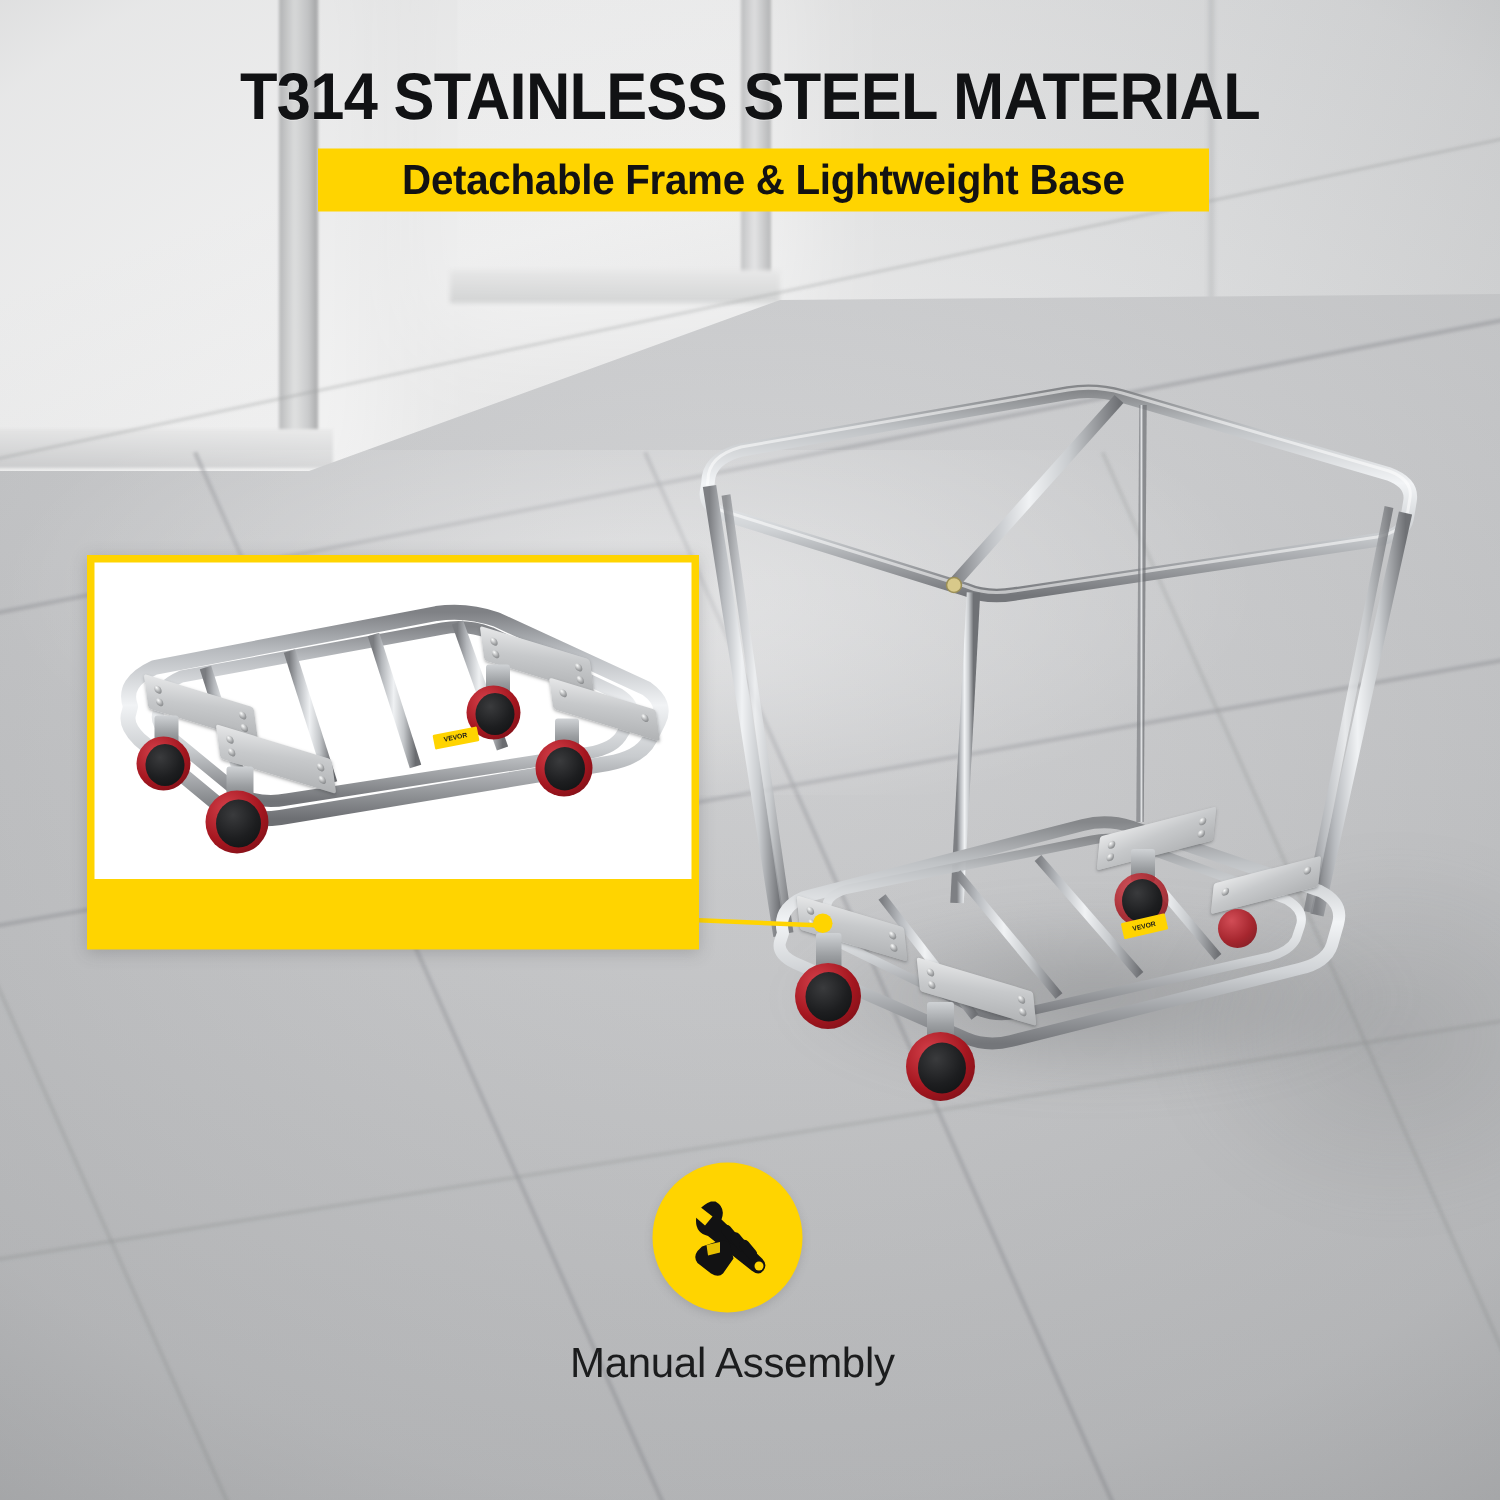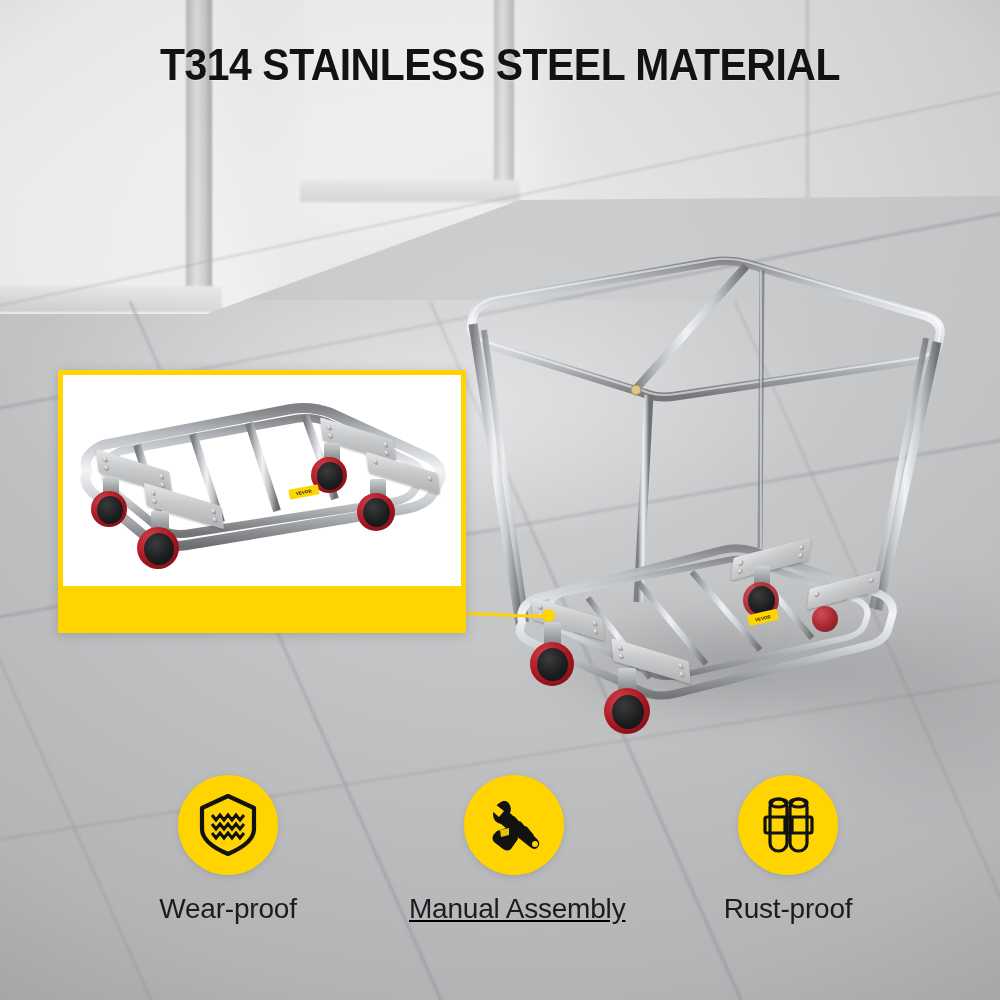--- a/index.html
+++ b/index.html
@@ -175,21 +175,21 @@
   .feature{position:absolute;width:210px;text-align:center;}
   .feature .circle{
     width:100px;height:100px;border-radius:50%;margin:0 auto;
     background:#ffd400;display:flex;align-items:center;justify-content:center;
     box-shadow:0 2px 6px rgba(90,92,94,.22);
   }
   .feature .flabel{
     margin-top:18px;font-size:28px;color:#1b1c1d;letter-spacing:-.2px;white-space:nowrap;
   }
   .f1{left:123px;top:3px;}
-  .f2{left:409px;top:3px;text-decoration:underline;}
+  .f2{left:380px;top:3px;}
   .f3{left:683px;top:3px;}
 </style>
 </head>
 <body>
 
 <div id="stage">
 
   <div class="scene">
     <div class="wall"></div>
     <div class="wall-right"></div>
@@ -310,20 +310,23 @@
     <div style="position:absolute;left:352px;top:356px;">
       <div class="caster-rim" style="left:0;top:0;width:26px;height:26px;opacity:.9;"></div>
     </div>
 
     <div class="vevor-tag" style="left:288px;top:362px;width:30px;height:11px;transform:rotate(-13deg);">
       <span>VEVOR</span>
     </div>
   </div>
 
   <div class="headline">T314 STAINLESS STEEL MATERIAL</div>
+  <div class="subbanner">
+    <span>Detachable Frame &amp; Lightweight Base</span>
+  </div>
 
   <div class="leader"></div>
   <div class="leader-dot"></div>
 
   <div class="inset">
     <div class="inset-photo">
 
       <svg width="398" height="211" viewBox="0 0 398 211" style="position:absolute;left:0;top:0;">
         <defs>
           <linearGradient id="steelH2" x1="0" y1="0" x2="0" y2="1">
@@ -400,33 +403,20 @@
 
       <div class="vevor-tag" style="left:226px;top:112px;width:30px;height:10px;transform:rotate(-11deg);">
         <span>VEVOR</span>
       </div>
     </div>
 
   </div>
 
   <div class="features">
 
-    <div class="feature f1">
-      <div class="circle">
-        <svg width="62" height="64" viewBox="0 0 62 64">
-          <path d="M31 3 L57 15 L57 36 Q57 50 31 61 Q5 50 5 36 L5 15 Z" fill="none" stroke="#121213" stroke-width="4.2" stroke-linejoin="round"></path>
-          <g stroke="#121213" stroke-width="3" fill="none" stroke-linejoin="miter">
-            <polyline points="15,22 19,27 23,22 27,27 31,22 35,27 39,22 43,27 47,22"></polyline>
-            <polyline points="15,31 19,36 23,31 27,36 31,31 35,36 39,31 43,36 47,31"></polyline>
-            <polyline points="15,40 19,45 23,40 27,45 31,40 35,45 39,40 43,45 47,40"></polyline>
-          </g>
-        </svg>
-      </div>
-      <div class="flabel">Wear-proof</div>
-    </div>
 
     <div class="feature f2">
       <div class="circle">
         <svg width="64" height="64" viewBox="0 0 64 64">
 
           <path d="M21 8 Q11 12 11 21 Q11 29 19 31 L48 54 Q53 58 56 54 Q59 50 55 46 L28 20
                    Q31 12 24 8 Z" fill="#121213"></path>
           <path d="M13 11 L22 18 L17 24 L9 17 Z" fill="#ffd400"></path>
           <circle cx="53" cy="51" r="3" fill="#ffd400"></circle>
 
@@ -436,32 +426,15 @@
             <rect x="42" y="33" width="7" height="15" rx="3.5" transform="rotate(-40 45 40)"></rect>
           </g>
 
           <path d="M15 38 L27 34 Q33 33 34 38 L36 46 L29 56 Q26 59 21 56 L12 49 Q9 45 12 41 Z" fill="#121213"></path>
           <path d="M18 37 L27 35 L27 42 L19 44 Z" fill="#ffd400" opacity=".9"></path>
         </svg>
       </div>
       <div class="flabel">Manual Assembly</div>
     </div>
 
-    <div class="feature f3">
-      <div class="circle">
-        <svg width="62" height="64" viewBox="0 0 62 64">
-          <g fill="none" stroke="#121213" stroke-width="3.2">
-
-            <rect x="13" y="6" width="17" height="52" rx="8"></rect>
-            <ellipse cx="21.5" cy="10" rx="8.5" ry="4"></ellipse>
-            <rect x="8" y="24" width="27" height="16" rx="2"></rect>
-
-            <rect x="33" y="6" width="17" height="52" rx="8"></rect>
-            <ellipse cx="41.5" cy="10" rx="8.5" ry="4"></ellipse>
-            <rect x="28" y="24" width="27" height="16" rx="2"></rect>
-          </g>
-        </svg>
-      </div>
-      <div class="flabel">Rust-proof</div>
-    </div>
   </div>
 
 </div>
 
 </body></html>

